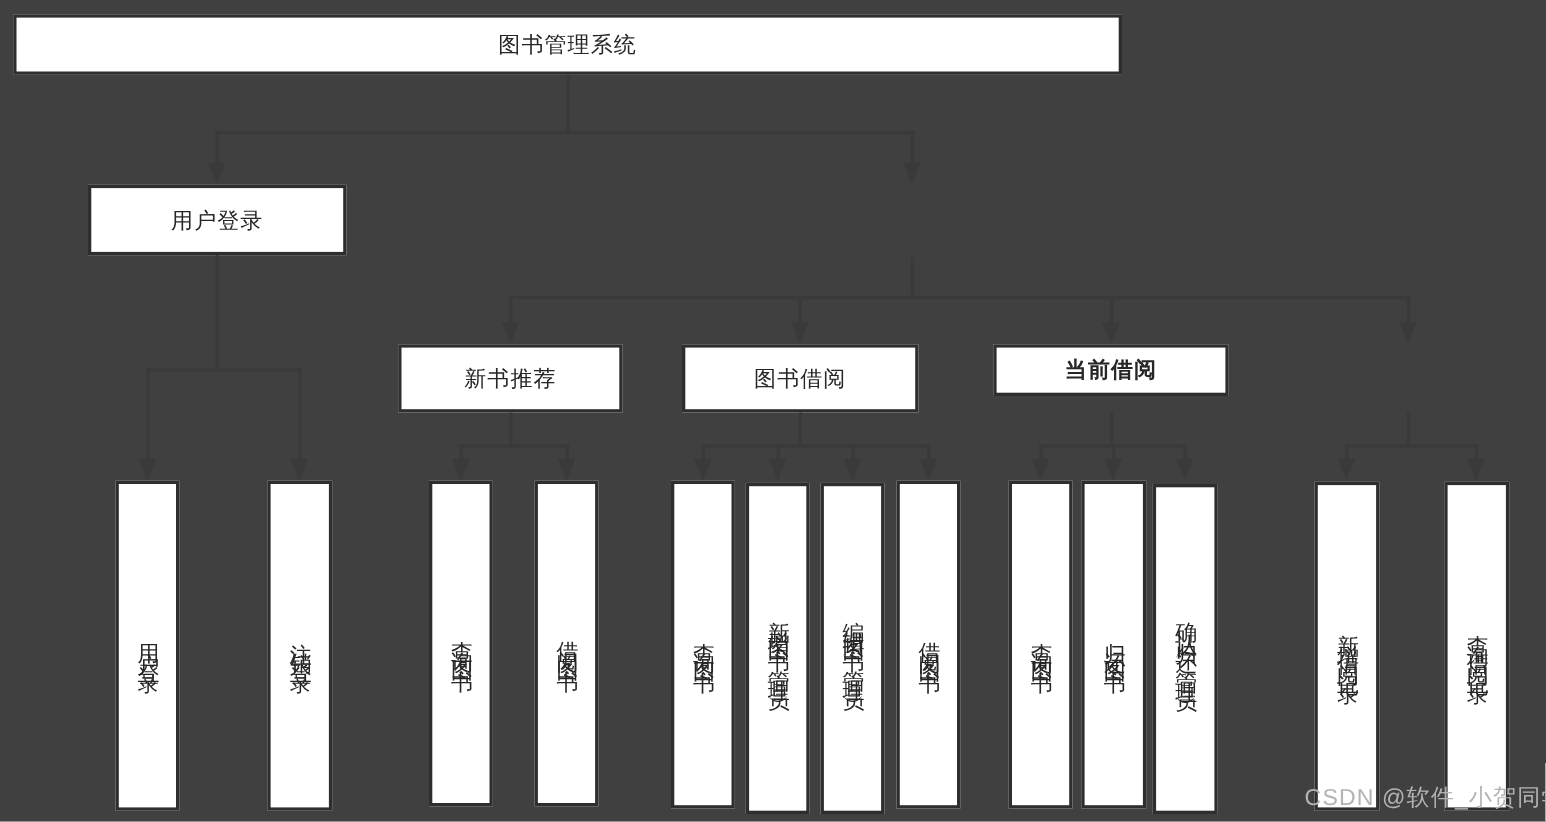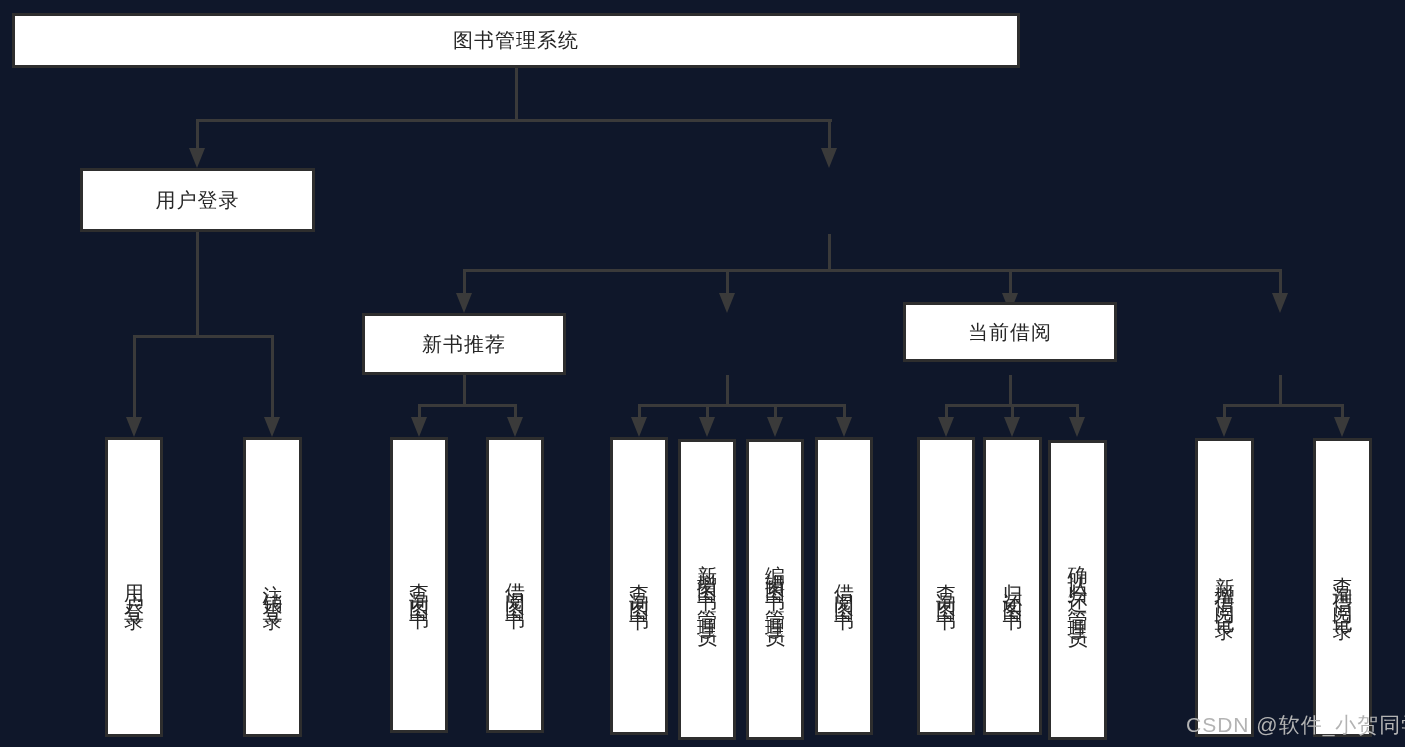--- a/index.html
+++ b/index.html
@@ -3,21 +3,21 @@
 <meta charset="utf-8">
 <style>
   * { box-sizing: border-box; margin: 0; padding: 0; }
   html, body { background: #ffffff; }
   body { font-family: "Liberation Sans", "DejaVu Sans", sans-serif; }
 
   #canvas {
     position: relative;
     width: 1405px;
     height: 747px;
-    background: #0f172a;
+    background: #404040;
     overflow: hidden;
   }
 
   
   .vline { position: absolute; width: 3px;  background: #3a3a3a; }
   .hline { position: absolute; height: 3px; background: #3a3a3a; }
   .arr {
     position: absolute; width: 0; height: 0;
     border-left: 8px solid transparent;
     border-right: 8px solid transparent;
@@ -90,21 +90,24 @@
   <div class="vline" style="left:726px;  top:269px; height:25px;"></div>
   <div class="arr" style="left:719px;  top:293px;"></div>
   <div class="vline" style="left:1009px; top:269px; height:25px;"></div>
   <div class="arr" style="left:1002px; top:293px;"></div>
   <div class="vline" style="left:1279px; top:269px; height:25px;"></div>
   <div class="arr" style="left:1272px; top:293px;"></div>
 
   <div class="node" style="left:362px; top:313px; width:204px; height:62px;">
     <span class="label">新书推荐</span>
   </div>
-  <div class="node" style="left:903px; top:302px; width:214px; height:60px;">
+  <div class="node" style="left:620px; top:313px; width:215px; height:62px;">
+    <span class="label">图书借阅</span>
+  </div>
+  <div class="node" style="left:903px; top:313px; width:214px; height:47px;font-weight:bold;">
     <span class="label">当前借阅</span>
   </div>
 
   <div class="vline" style="left:463px; top:375px; height:30px;"></div>
   <div class="hline" style="left:418px; top:404px; width:99px;"></div>
   <div class="vline" style="left:418px; top:404px; height:13px;"></div>
   <div class="arr" style="left:411px; top:417px;"></div>
   <div class="vline" style="left:514px; top:404px; height:13px;"></div>
   <div class="arr" style="left:507px; top:417px;"></div>
 

